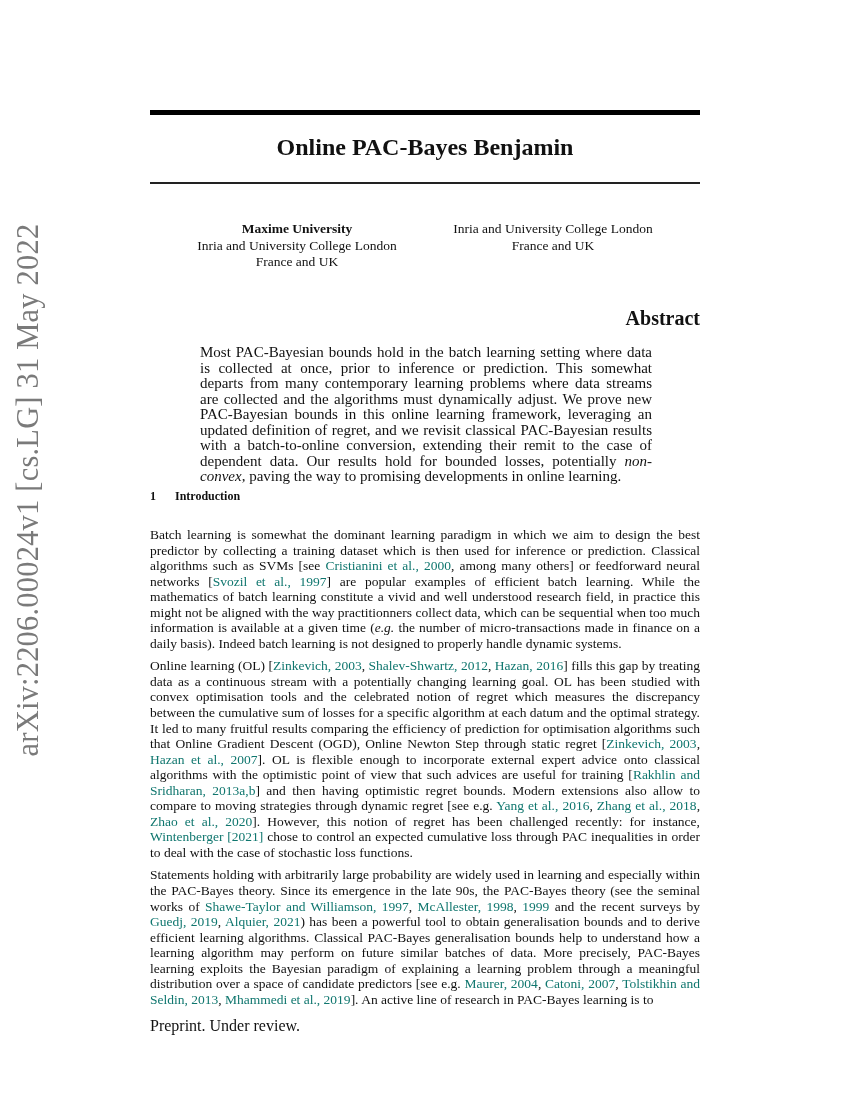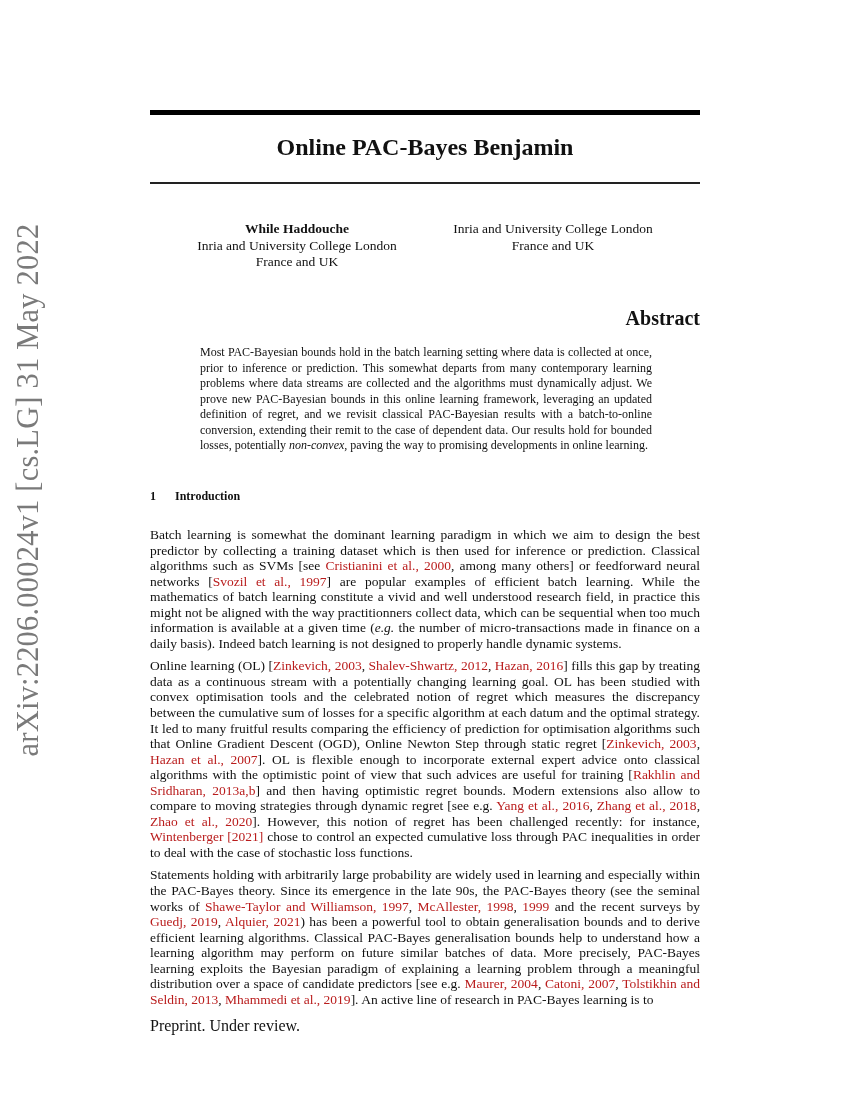--- a/index.html
+++ b/index.html
@@ -12,44 +12,44 @@
   .top-rule { position: absolute; left: 150px; top: 110px; width: 550px; height: 5px; background: #000; }
   .title { position: absolute; left: 150px; top: 134px; width: 550px; text-align: center;
       font-weight: bold; font-size: 24px; }
   .bottom-rule { position: absolute; left: 150px; top: 182px; width: 550px; height: 1.5px; background: #222; }
   .author { position: absolute; top: 221px; width: 300px; text-align: center; font-size: 13.5px; line-height: 16.5px; }
   .author .name { font-weight: bold; }
   .author-1 { left: 147px; }
   .author-2 { left: 403px; }
   .abstract-heading { position: absolute; left: 150px; top: 307px; width: 550px; text-align: right;
       font-weight: bold; font-size: 20px; }
-  .abstract-body { position: absolute; left: 200px; top: 345px; width: 452px; font-size: 12px;
+  .abstract-body { position: absolute; left: 200px; top: 345px; width: 452px; font-size: 15px;
       line-height: 15.5px; text-align: justify; }
   .section-heading { position: absolute; left: 150px; top: 489px; font-weight: bold; font-size: 12px; }
   .section-heading .num { display: inline-block; width: 25px; }
   .body { position: absolute; left: 150px; top: 527px; width: 550px; font-size: 13.5px; line-height: 15.55px;
       text-align: justify; }
   .body p { margin: 0 0 7px 0; }
-  a.cite { color: #b91c1c; text-decoration: none; }
+  a.cite { color: #0f766e; text-decoration: none; }
   .footer { position: absolute; left: 150px; top: 1017px; font-size: 16px; }
   em { font-style: italic; }
 </style>
 </head>
 <body>
 
 <div class="arxiv-stamp">
   <span>arXiv:2206.00024v1  [cs.LG]  31 May 2022</span>
 </div>
 
 <div class="top-rule"></div>
 <div class="title">Online PAC-Bayes Benjamin</div>
 <div class="bottom-rule"></div>
 
 <div class="author author-1">
-  <div class="name">While Haddouche</div>
+  <div class="name">Maxime University</div>
   <div>Inria and University College London</div>
   <div>France and UK</div>
 </div>
 <div class="author author-2">
   <div>Inria and University College London</div>
   <div>France and UK</div>
 </div>
 
 <div class="abstract-heading">Abstract</div>
 <div class="abstract-body"><span>Most PAC-Bayesian bounds hold in the batch learning setting where data is collected at once, prior to inference or prediction. This somewhat departs from many contemporary learning problems where data streams are collected and the algorithms must dynamically adjust. We prove new PAC-Bayesian bounds in this online learning framework, leveraging an updated definition of regret, and we revisit classical PAC-Bayesian results with a batch-to-online conversion, extending their remit to the case of dependent data.  Our results hold for bounded losses, potentially </span><em>non-convex</em><span>, paving the way to promising developments in online learning.</span></div>

